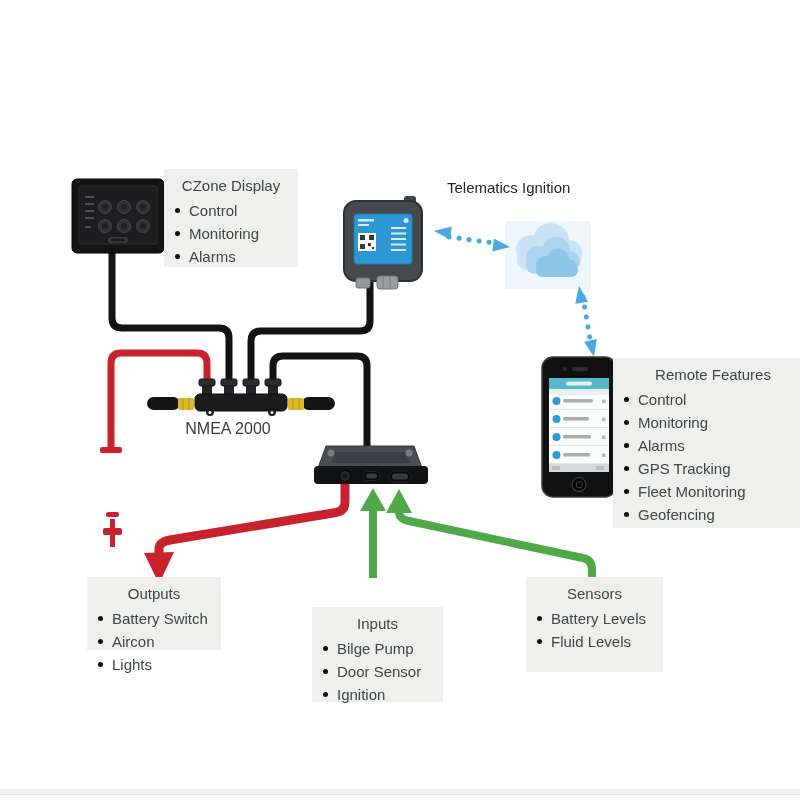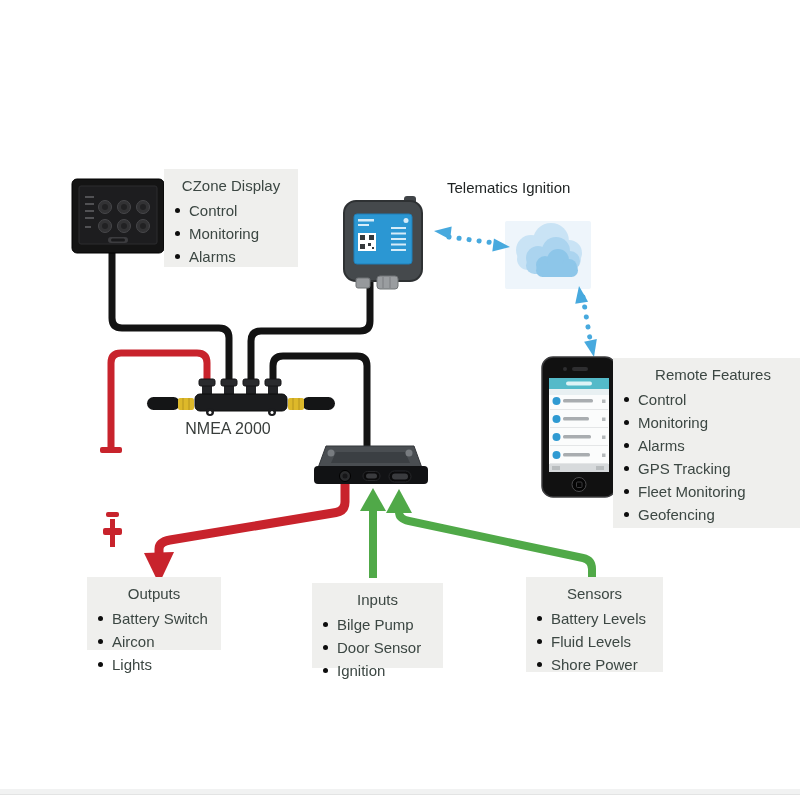--- a/index.html
+++ b/index.html
@@ -322,21 +322,21 @@
           <span class="dot"></span>
           <span>Aircon</span>
         </li>
       <li>
           <span class="dot"></span>
           <span>Lights</span>
         </li>
     </ul>
   </div>
 
-  <div class="infobox" style="left:312px;top:583px;width:131px;height:85px;">
+  <div class="infobox" style="left:312px;top:607px;width:131px;height:95px;">
     <div class="title">Inputs</div>
     <ul>
       <li>
           <span class="dot"></span>
           <span>Bilge Pump</span>
         </li>
       <li>
           <span class="dot"></span>
           <span>Door Sensor</span>
         </li>
@@ -351,21 +351,17 @@
     <div class="title">Sensors</div>
     <ul>
       <li>
           <span class="dot"></span>
           <span>Battery Levels</span>
         </li>
       <li>
           <span class="dot"></span>
           <span>Fluid Levels</span>
         </li>
-      <li>
-          <span class="dot"></span>
-          <span>Shore Power</span>
-        </li>
     </ul>
   </div>
 
   <div class="bottom-strip"></div>
 </div>
 
 </body></html>

